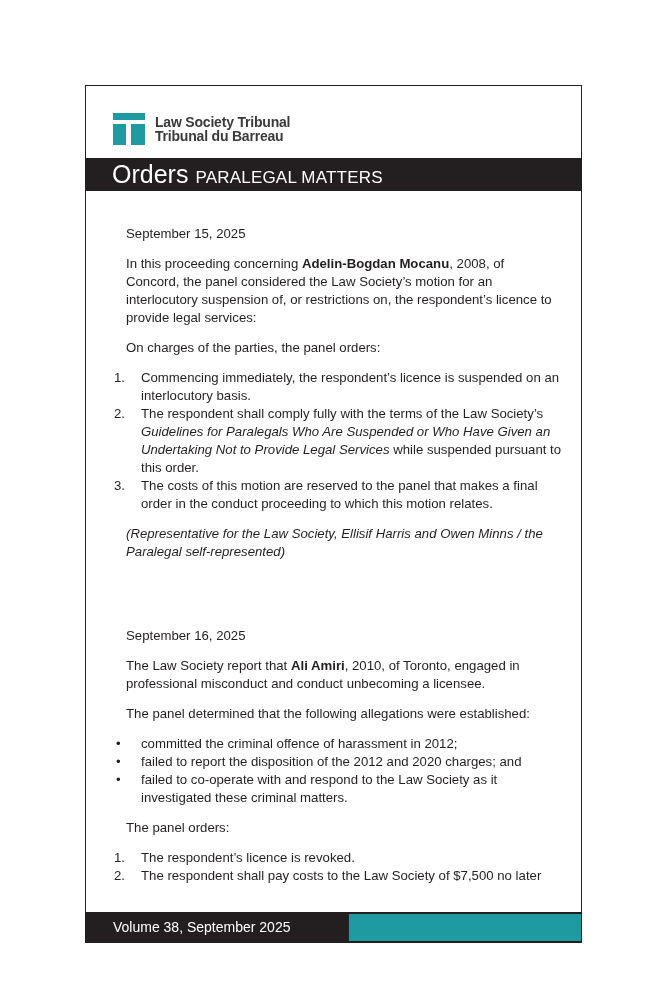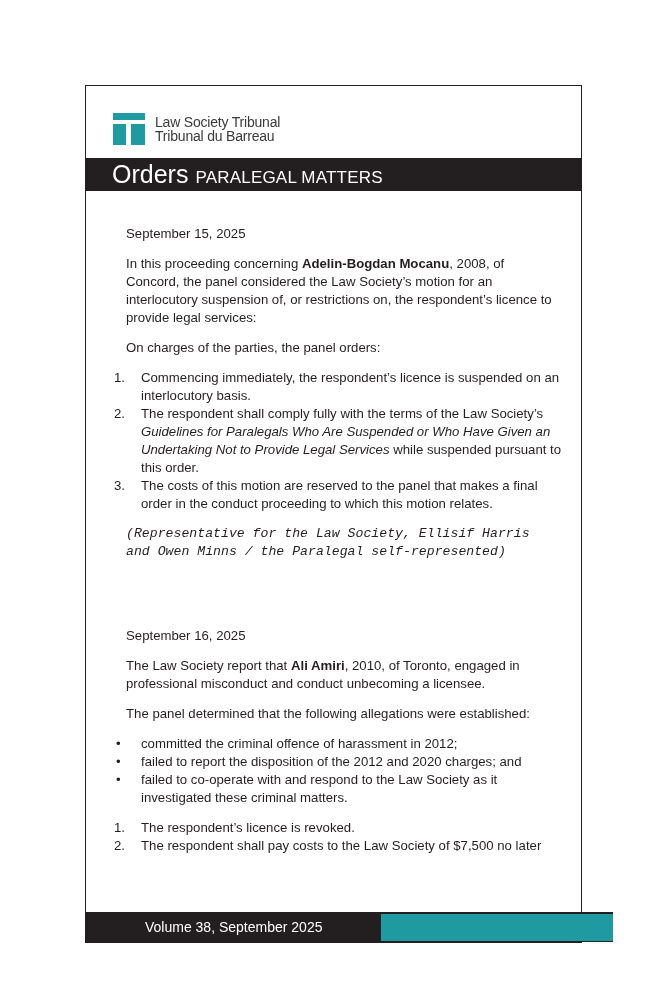--- a/index.html
+++ b/index.html
@@ -14,21 +14,21 @@
       width: 497px; height: 858px;
       border: 1.5px solid #231f20;
       box-sizing: border-box;
       background: #fff;
     }
     .logo { position: absolute; left: 27px; top: 26px; height: 34px; display: flex; align-items: center; }
     .logo-mark { position: relative; width: 32px; height: 32px; }
     .logo-mark .bar { position: absolute; left: 0; top: 0; width: 32px; height: 7px; background: #1f9aa0; }
     .logo-mark .leg-l { position: absolute; left: 0; top: 11px; width: 13px; height: 21px; background: #1f9aa0; }
     .logo-mark .leg-r { position: absolute; left: 18px; top: 11px; width: 14px; height: 21px; background: #1f9aa0; }
-    .logo-text { margin-left: 10px; font-size: 14px; line-height: 14px; color: #3a3a3c; font-weight: normal; letter-spacing: -0.2px; }
+    .logo-text { margin-left: 10px; font-size: 14px; line-height: 14px; color: #3a3a3c; font-weight: bold; letter-spacing: -0.2px; }
     .logo-text div { white-space: nowrap; }
 
     .title-bar {
       position: absolute; left: 0; top: 72px; width: 100%; height: 33px;
       background: #231f20; color: #fff;
       display: flex; align-items: baseline; padding-left: 26px; box-sizing: border-box;
     }
     .title-main { font-size: 25px; line-height: 33px; }
     .title-sub { font-size: 17px; margin-left: 7px; letter-spacing: 0.2px; }
 
@@ -36,26 +36,26 @@
       position: absolute; left: 28px; top: 127px; width: 450px;
       font-size: 13.2px; line-height: 18px; color: #231f20;
     }
     .content p { margin: 12px; }
     .date { margin-bottom: 12px !important; }
     .para { margin-bottom: 12px !important; }
     ol.orders, ul.allegs { margin: 0 0 12px 0; padding: 0; list-style: none; }
     ol.orders li, ul.allegs li { position: relative; padding-left: 27px; }
     .num { position: absolute; left: 0; top: 0; }
     .bullet { position: absolute; left: 2px; top: 0; }
-    .rep { font-style: italic; margin-bottom: 0 !important; font-family: Liberation Mono, monospace; }
+    .rep { font-style: italic; margin-bottom: 0 !important; }
     .gap { height: 54px; }
 
     .footer {
       position: absolute; left: 0; bottom: 0; width: 100%; height: 30px;
-      background: #231f20; display: flex; align-items: stretch; padding-left: 32px;
+      background: #231f20; display: flex; align-items: stretch;
     }
     .footer-label { color: #fff; font-size: 14px; line-height: 30px; padding-left: 27px; width: 262px; box-sizing: border-box; white-space: nowrap; }
     .footer-teal { flex: 1; background: #1f9aa0; margin: 2px 0 1px 0; border-left: 1px solid #1a2a2b; }
   </style>
 </head>
 <body>
 
 <div class="page">
 
   <div class="logo">
@@ -90,20 +90,21 @@
     <div class="gap"></div>
 
     <p class="date">September 16, 2025</p>
     <p class="para"><span>The Law Society report that </span><b>Ali Amiri</b><span>, 2010, of Toronto, engaged in professional misconduct and conduct unbecoming a licensee.</span></p>
     <p class="para">The panel determined that the following allegations were established:</p>
     <ul class="allegs">
       <li><span class="bullet">•</span><span>committed the criminal offence of harassment in 2012;</span></li>
       <li><span class="bullet">•</span><span>failed to report the disposition of the 2012 and 2020 charges; and</span></li>
       <li><span class="bullet">•</span><span>failed to co-operate with and respond to the Law Society as it investigated these criminal matters.</span></li>
     </ul>
+    <p class="para">The panel orders:</p>
     <ol class="orders">
       <li><span class="num">1.</span><span>The respondent’s licence is revoked.</span></li>
       <li><span class="num">2.</span><span>The respondent shall pay costs to the Law Society of $7,500 no later</span></li>
     </ol>
   </div>
 
   <div class="footer">
     <div class="footer-label">Volume 38, September 2025</div>
     <div class="footer-teal"></div>
   </div>

